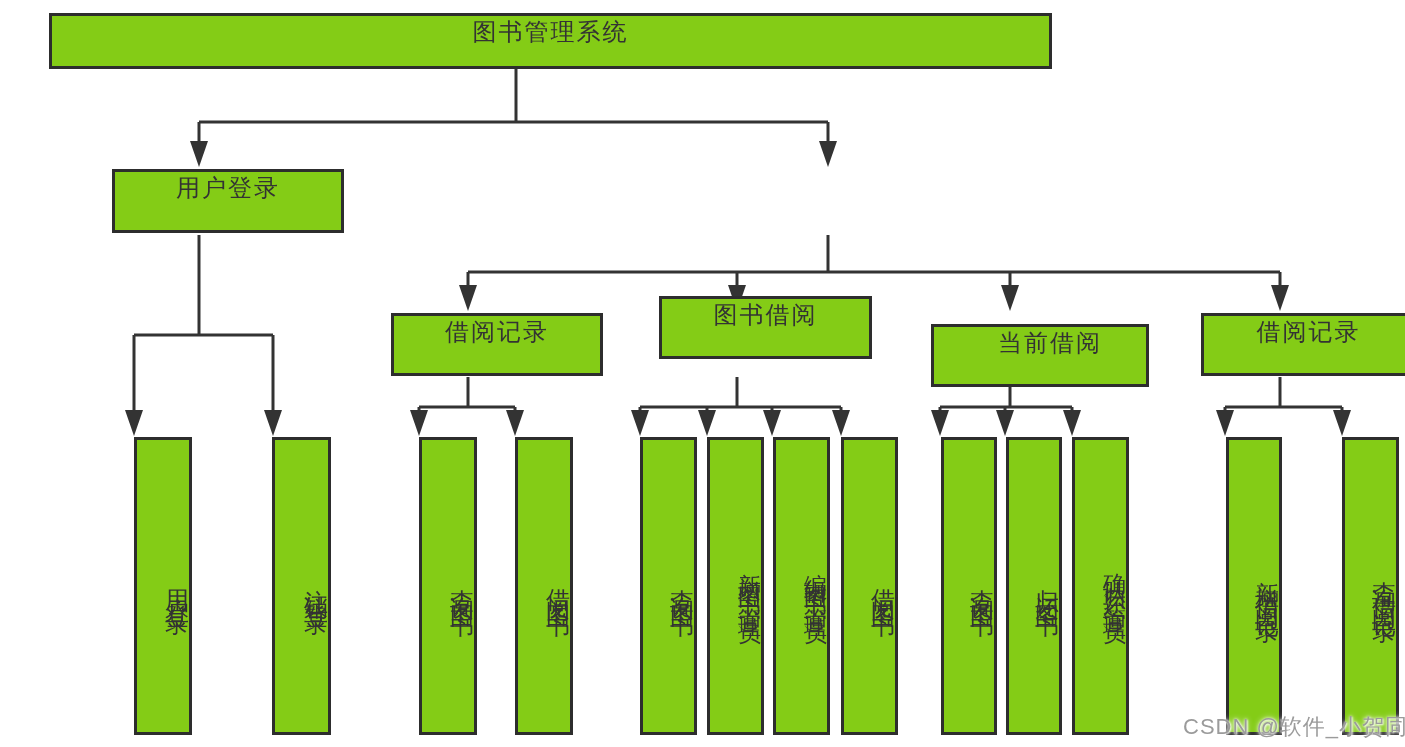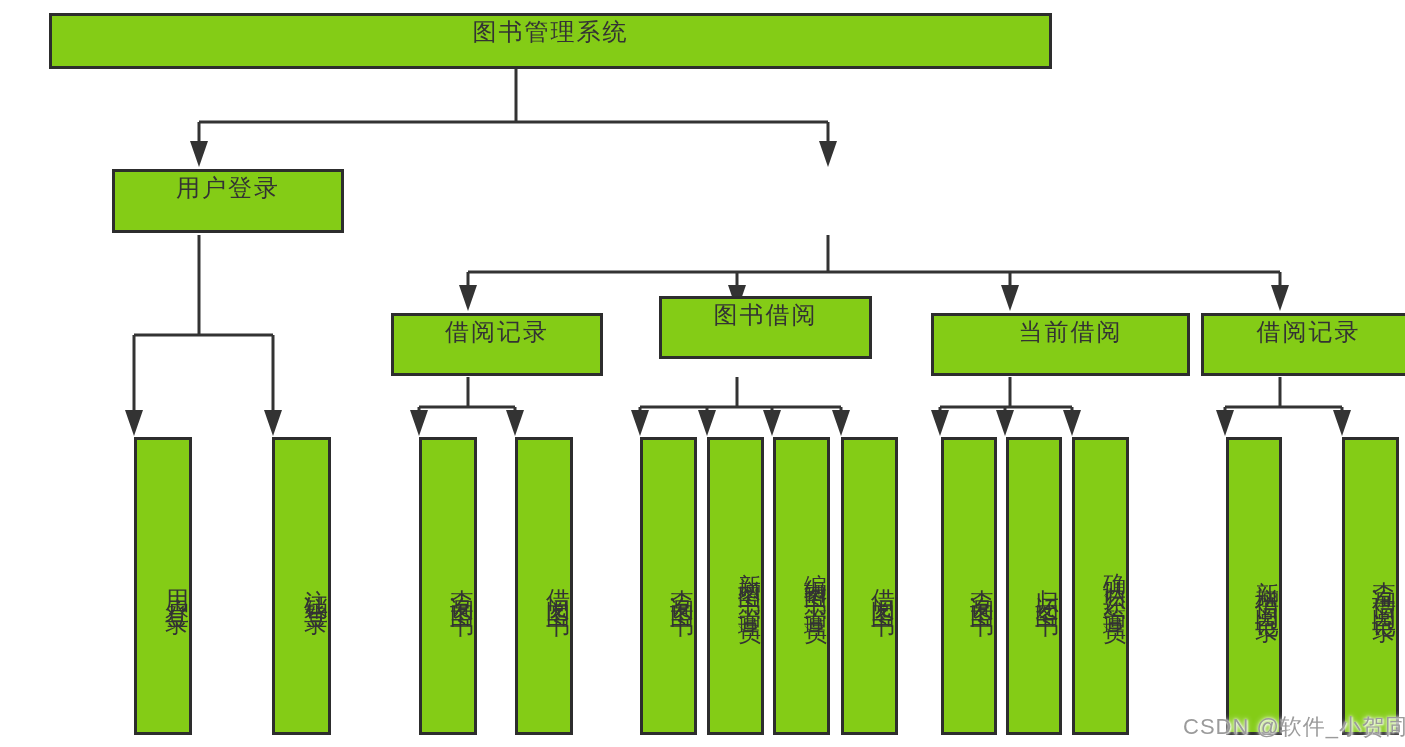--- a/index.html
+++ b/index.html
@@ -44,21 +44,21 @@
   }
   .vbox.long {
     font-size: 23px;
     letter-spacing: 7px;
   }
   .root-box   { left: 20px;  top: 13px;  width: 1003px; height: 56px; }
   .b-userlogin{ left: 83px;  top: 169px; width: 232px;  height: 64px; }
   .b-bookmgmt { left: 712px; top: 169px; width: 233px;  height: 64px; }
   .b-newbook  { left: 362px; top: 313px; width: 212px;  height: 63px; }
   .b-borrow   { left: 630px; top: 296px; width: 213px;  height: 63px; }
-  .b-current  { left: 902px; top: 313px; width: 259px;  height: 63px; padding-left: 20px; }
+  .b-current  { left: 902px; top: 324px; width: 218px;  height: 63px; padding-left: 20px; }
   .b-records  { left: 1172px;top: 313px; width: 215px;  height: 63px; }
 
   .lf-1  { left: 105px;  width: 58px; }
   .lf-2  { left: 243px;  width: 59px; }
   .lf-3  { left: 390px;  width: 58px; }
   .lf-4  { left: 486px;  width: 58px; }
   .lf-5  { left: 611px;  width: 57px; }
   .lf-6  { left: 678px;  width: 57px; }
   .lf-7  { left: 744px;  width: 57px; }
   .lf-8  { left: 812px;  width: 57px; }

